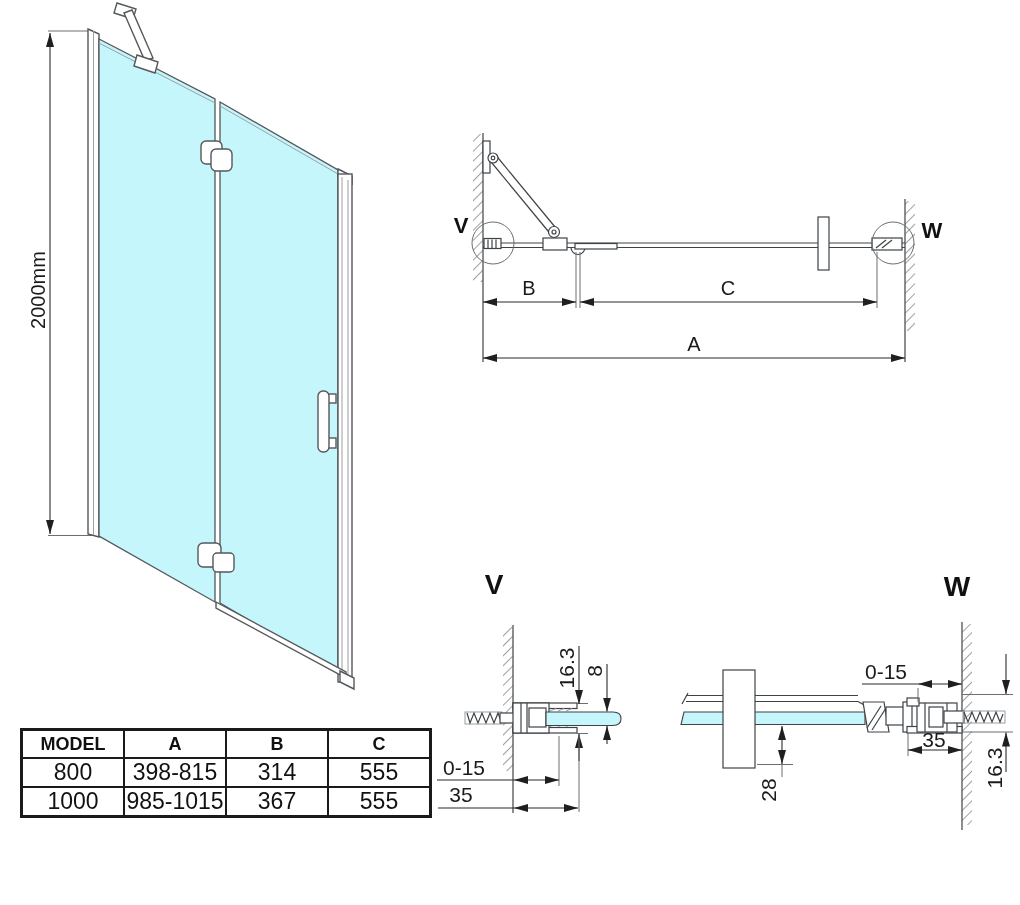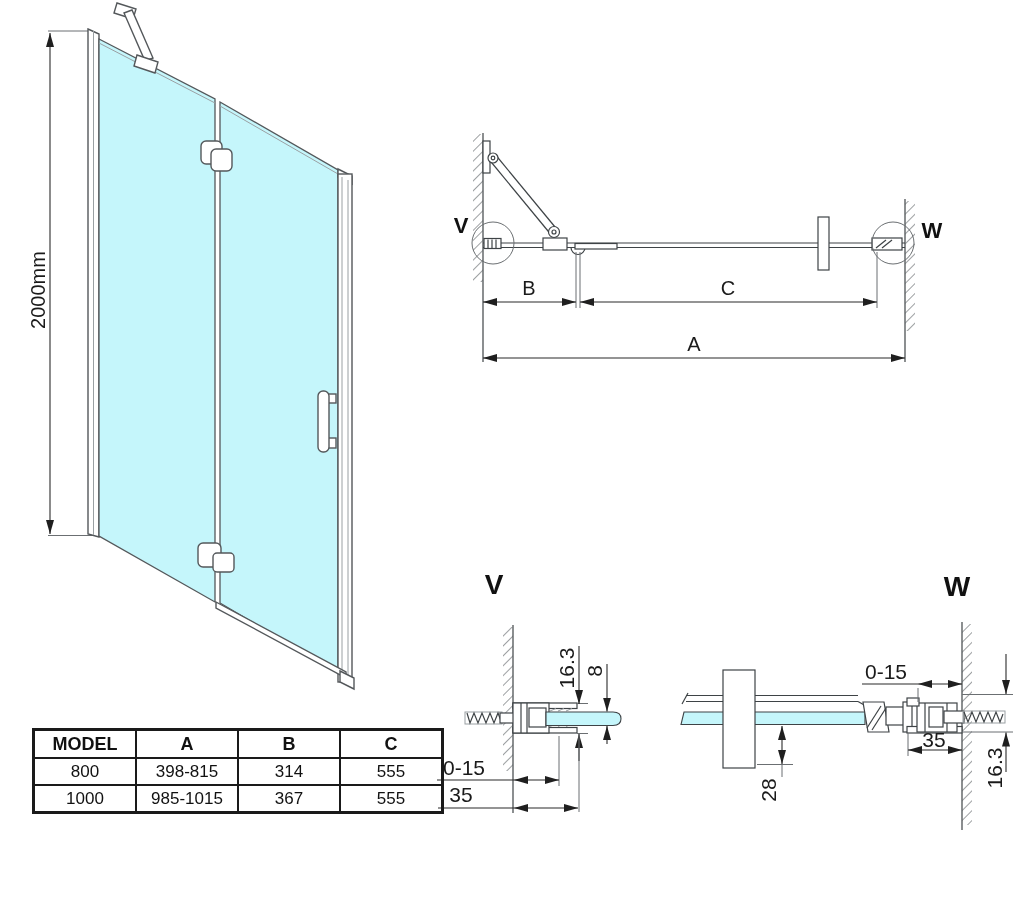--- a/index.html
+++ b/index.html
@@ -14,25 +14,25 @@
   .glass2{fill:#c5f6fb;stroke:#3e4346;stroke-width:1.1;}
   .dim{stroke:#2b2b2b;stroke-width:1.1;fill:none;}
   .ext{stroke:#6b6f72;stroke-width:1;fill:none;}
   text.t{fill:#1a1a1a;font-size:20px;font-family:"Liberation Sans",sans-serif;}
   text.td{fill:#1a1a1a;font-size:21px;font-family:"Liberation Sans",sans-serif;}
   text.marker{fill:#111;font-size:22px;font-weight:bold;font-family:"Liberation Sans",sans-serif;}
   text.title{fill:#111;font-size:28px;font-weight:bold;font-family:"Liberation Sans",sans-serif;}
 
   
   #size-table{position:absolute;left:20px;top:728px;border-collapse:collapse;
-              font-family:"Liberation Sans",sans-serif;color:#111;margin-left:12px;}
+              font-family:"Liberation Sans",sans-serif;color:#111;}
   #size-table td,#size-table th{border:2px solid #1a1a1a;text-align:center;padding:0;}
   #size-table{border:3px solid #1a1a1a;}
   #size-table th{width:100px;height:26px;font-size:18px;font-weight:bold;}
-  #size-table td{height:25px;font-size:17px;}
+  #size-table td{height:25px;font-size:23px;}
   #size-table col.c0{width:102px;} #size-table col.c1{width:100px;}
   #size-table col.c2{width:83px;}  #size-table col.c3{width:83px;}
 </style>
 </head>
 <body>
 
 <div id="page">
 
 <svg id="drawing" width="1020" height="905" viewBox="0 0 1020 905" xmlns="http://www.w3.org/2000/svg">
   <defs>

